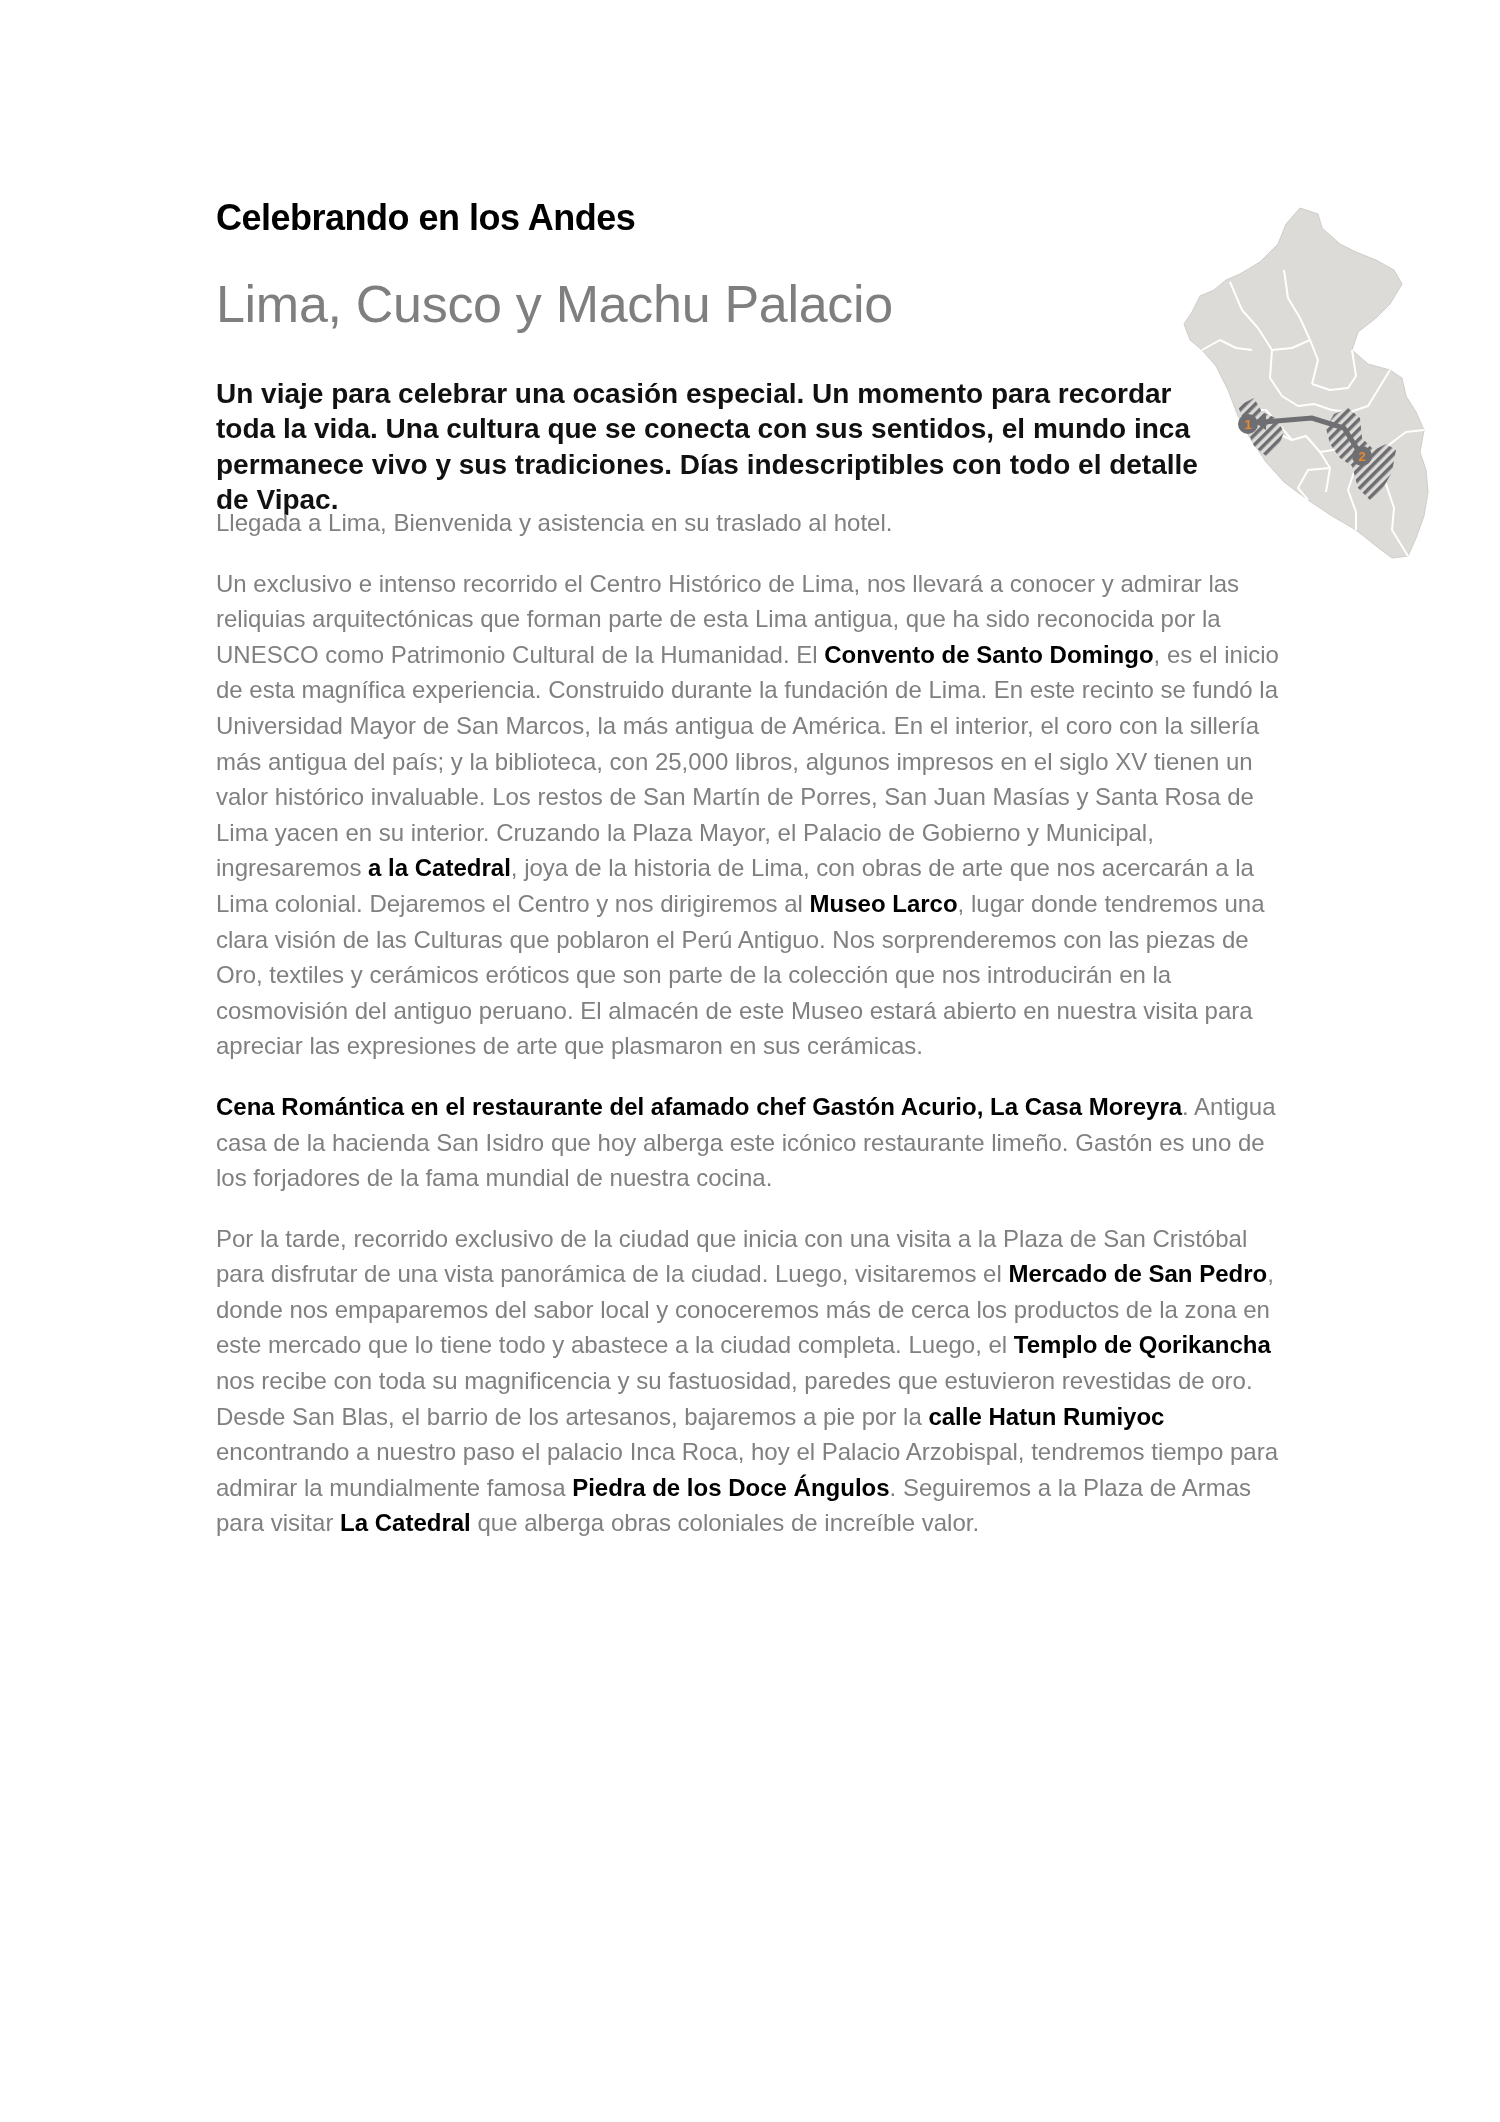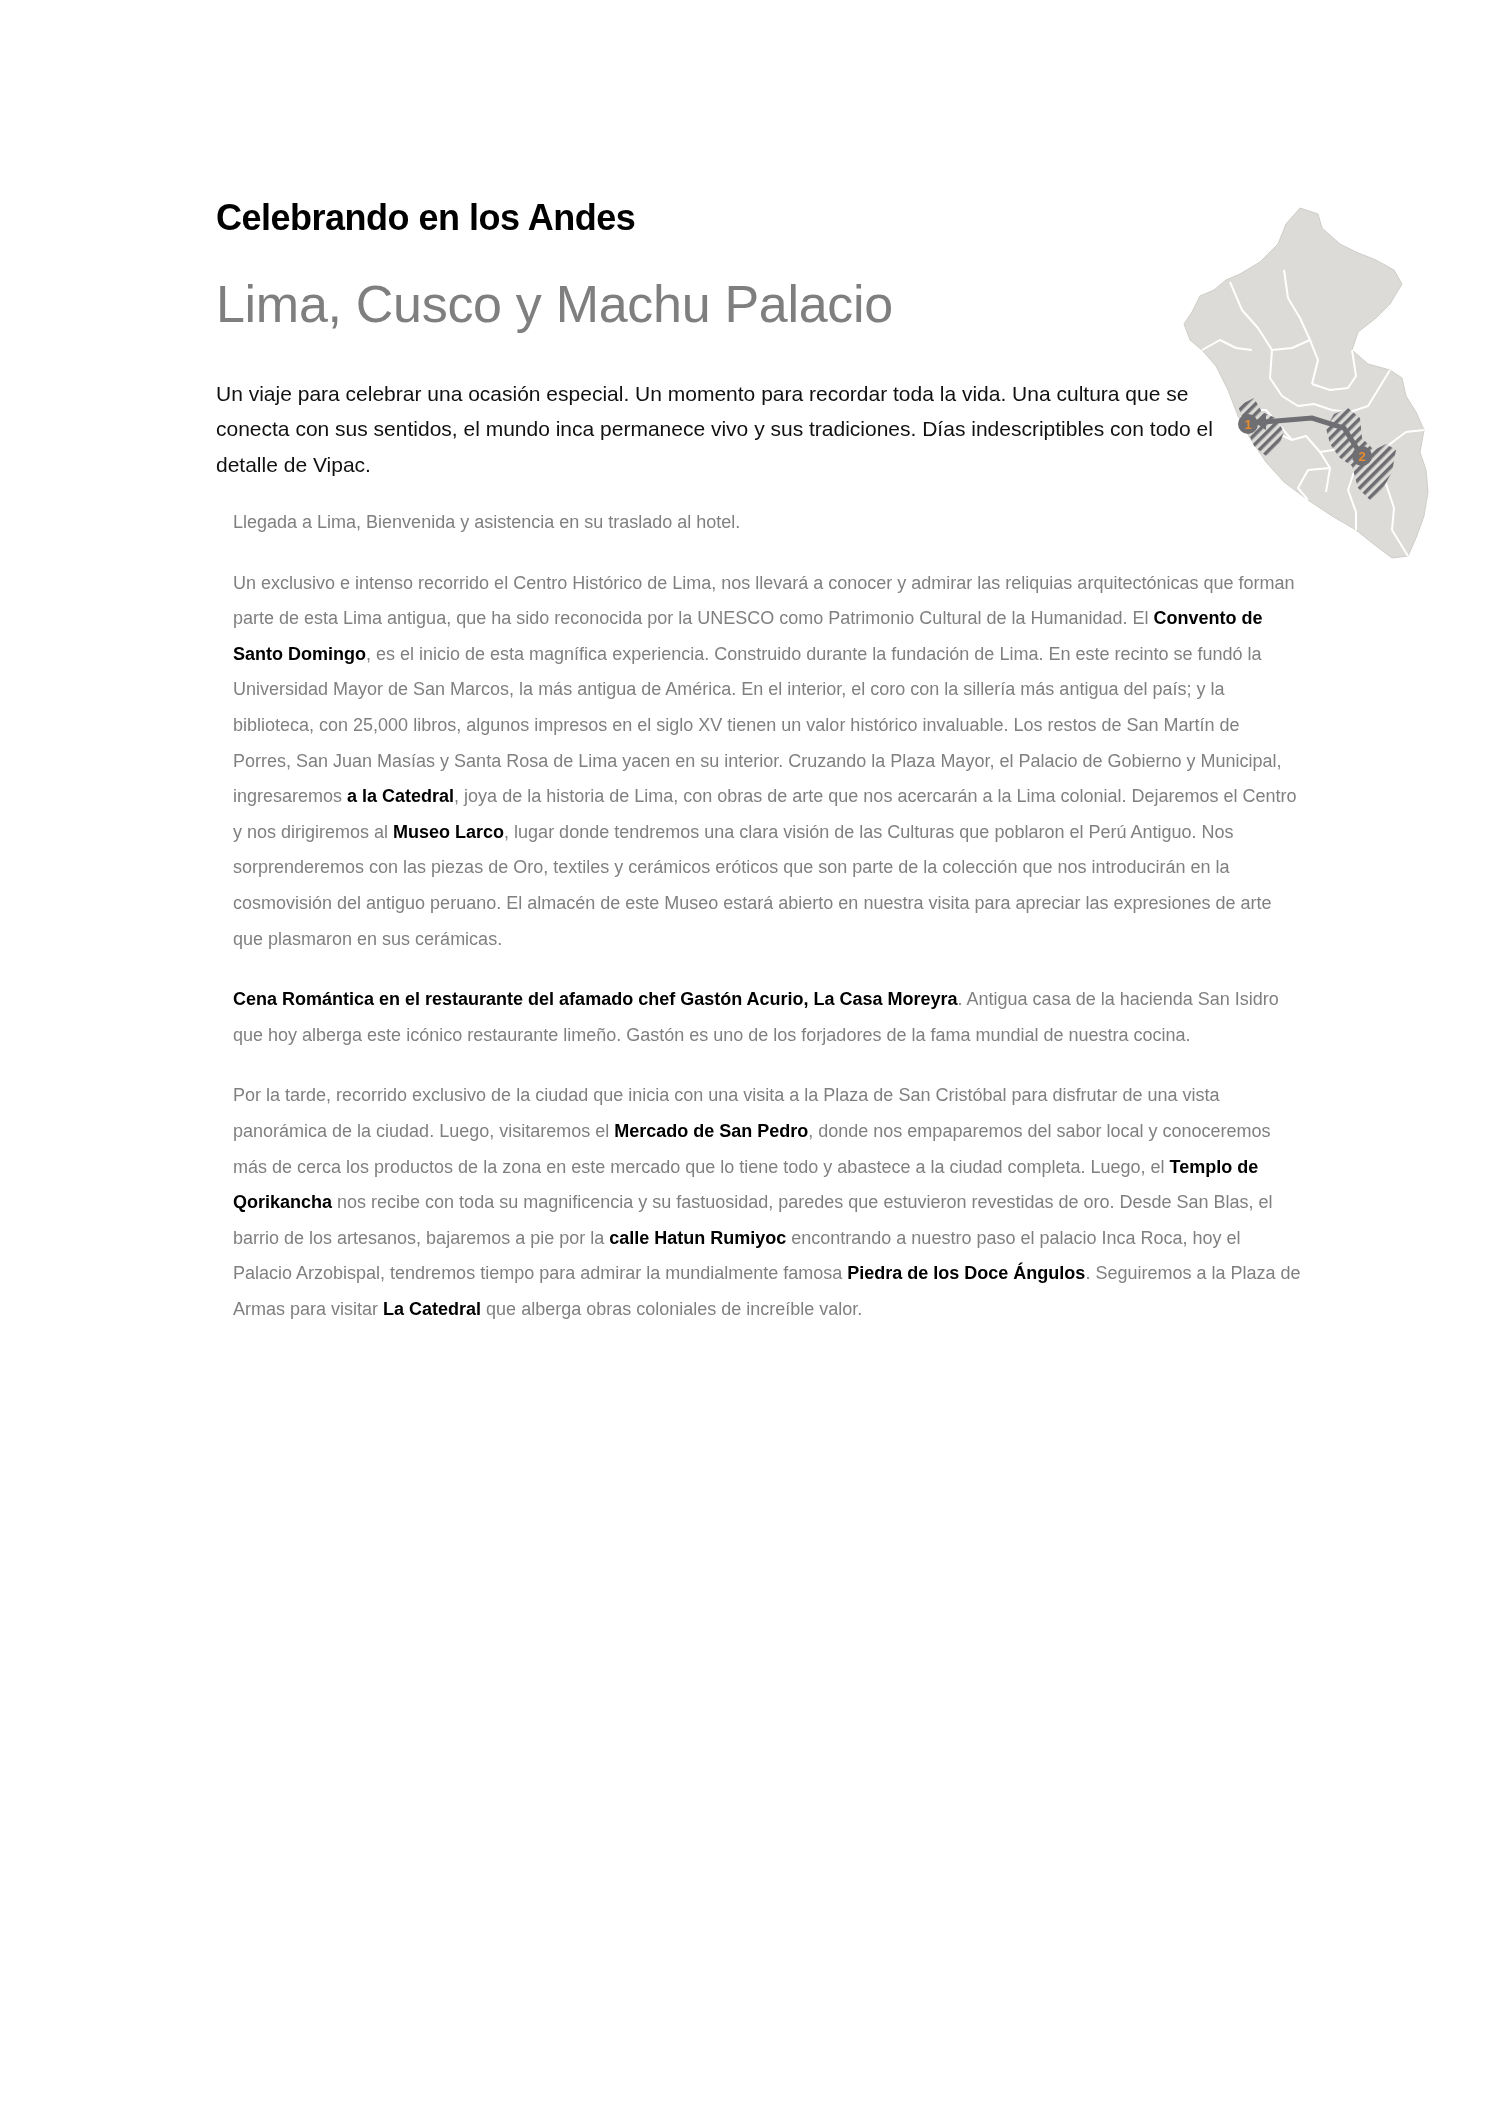--- a/index.html
+++ b/index.html
@@ -3,25 +3,25 @@
 <meta charset="utf-8">
 <style>
   html, body { margin: 0; padding: 0; background: #ffffff; }
   body { width: 1500px; height: 2122px; position: relative; overflow: hidden;
          font-family: "Liberation Sans", "DejaVu Sans", sans-serif; }
   .page { position: absolute; left: 216px; top: 0; width: 1085px; }
   .title { position: absolute; top: 186px; left: 0; margin: 0; font-size: 36px; line-height: 64px;
            font-weight: bold; color: #000000; white-space: nowrap; letter-spacing: -0.5px; }
   .subtitle { position: absolute; top: 272px; left: 0; margin: 0; font-size: 52px; line-height: 64px;
               font-weight: normal; color: #7f7f7f; white-space: nowrap; letter-spacing: -0.3px; }
-  .intro { position: absolute; top: 376px; left: 0; width: 1005px; margin: 0; font-size: 21px; line-height: 35.3px;
-           font-weight: normal; color: #111111; }
+  .intro { position: absolute; top: 376px; left: 0; width: 1005px; margin: 0; font-size: 28px; line-height: 35.3px;
+           font-weight: bold; color: #111111; }
   .flow { position: absolute; top: 505px; left: 0; width: 1085px; }
   .day-heading { margin: 0 0 25px 0; font-size: 21px; line-height: 35px; font-weight: bold; color: #F0882A; }
-  .para { margin: 0 0 25px 17px; font-size: 18px; line-height: 35.6px; color: #808080; }
+  .para { margin: 0 0 25px 0; font-size: 24px; line-height: 35.6px; color: #808080; }
   .para b { color: #000000; font-weight: bold; }
   .map { position: absolute; left: 1180px; top: 200px; width: 260px; height: 380px; }
 </style>
 </head>
 <body>
 
 <div class="page">
   <h1 class="title">Celebrando en los Andes</h1>
   <h2 class="subtitle">Lima, Cusco y Machu Palacio</h2>
   <p class="intro">Un viaje para celebrar una ocasión especial. Un momento para recordar toda la vida. Una cultura que se conecta con sus sentidos, el mundo inca permanece vivo y sus tradiciones. Días indescriptibles con todo el detalle de Vipac.</p>

